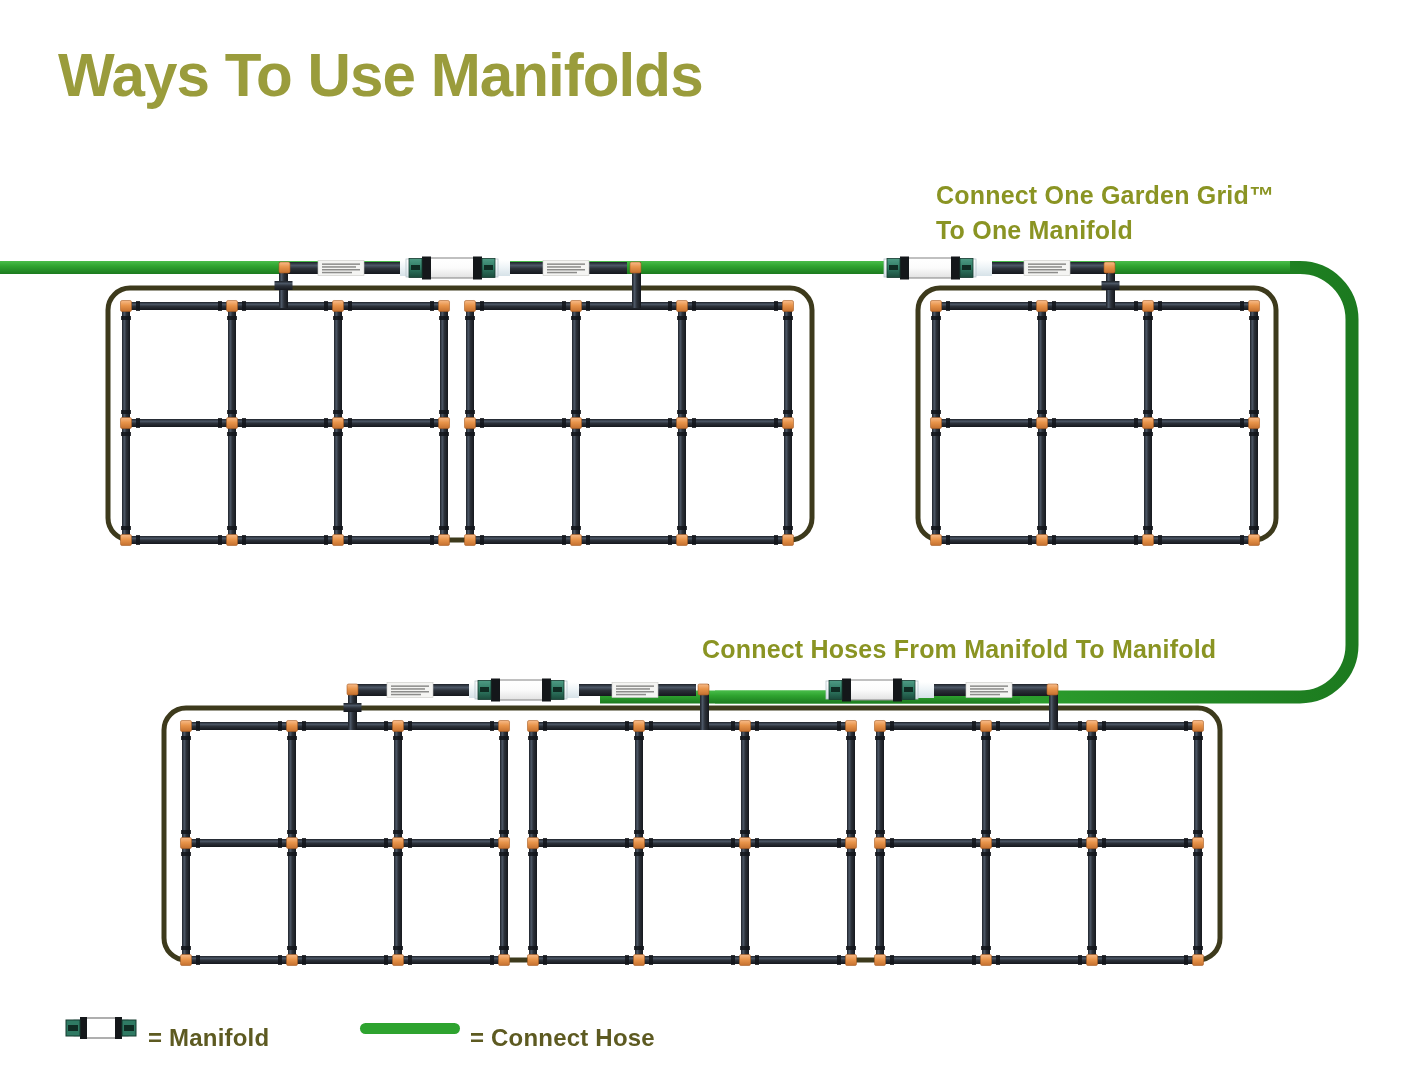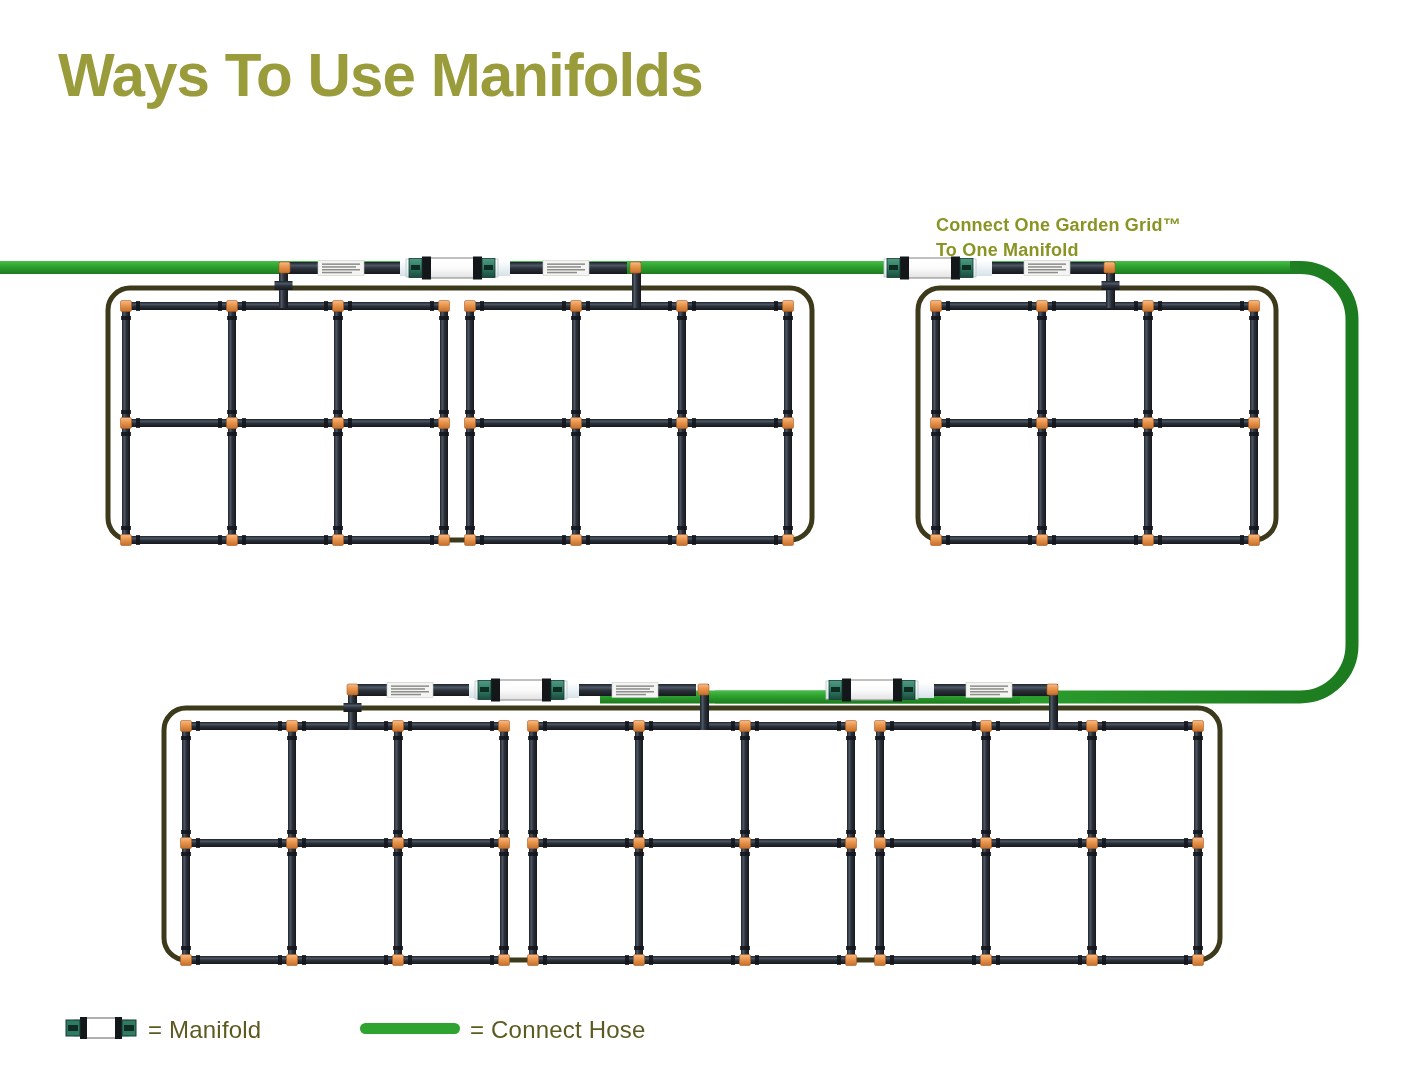--- a/index.html
+++ b/index.html
@@ -9,31 +9,31 @@
   #stage{position:absolute;left:0;top:0;width:1426px;height:936px;}
 
   
   .title{
     position:absolute;left:58px;top:42px;
     font-size:62px;font-weight:bold;color:#9a9c3c;
     letter-spacing:-1px;line-height:1.05;white-space:nowrap;
     transform:scaleX(.97);transform-origin:left top;
   }
   .heading{
-    position:absolute;font-size:18px;font-weight:bold;color:#8a9423;
-    line-height:1.38;letter-spacing:.2px;white-space:pre-line;margin-top:35px;
+    position:absolute;font-size:25px;font-weight:bold;color:#8a9423;
+    line-height:1.38;letter-spacing:.2px;white-space:pre-line;
   }
   #head-two{left:122px;top:205px;}
   #head-one{left:936px;top:178px;}
   #head-hoses{left:702px;top:632px;}
 
   
   .legend-text{
-    position:absolute;font-size:24px;font-weight:normal;color:#5d5a21;
-    white-space:nowrap;letter-spacing:.2px;
+    position:absolute;font-size:24px;font-weight:bold;color:#5d5a21;
+    white-space:nowrap;letter-spacing:.2px;margin-top:8px;
   }
   #legend-manifold-text{left:148px;top:1016px;}
   #legend-hose-text{left:470px;top:1016px;}
   #legend-hose-line{
     position:absolute;left:360px;top:1023px;width:100px;height:11px;
     background:#2ea32f;border-radius:6px;
   }
   #legend-manifold-icon{position:absolute;left:58px;top:1014px;width:86px;height:28px;}
 
   
@@ -282,20 +282,21 @@
       <rect x="904" y="682" width="30" height="16" fill="url(#clearTube)"></rect>
       <g transform="translate(872,690)">
           <use href="#manifoldbody"></use>
         </g>
       <rect x="1047" y="684" width="11" height="11" rx="1.6" fill="url(#fitG)" stroke="#a85c22" stroke-width=".6"></rect>
     </g>
   </svg>
 
   <div class="heading" id="head-one">Connect One Garden Grid™
 To One Manifold</div>
+  <div class="heading" id="head-hoses">Connect Hoses From Manifold To Manifold</div>
 
   <div id="legend-manifold-icon">
     <svg viewBox="0 0 86 28" width="86" height="28" xmlns="http://www.w3.org/2000/svg">
       <rect x="16" y="6" width="54" height="16" fill="#f2f4f5" stroke="#b9c6cc" stroke-width="1"></rect>
       <rect x="28" y="4" width="30" height="20" fill="#ffffff" stroke="#8d8d8d" stroke-width="1.4"></rect>
       <rect x="22" y="3" width="7" height="22" fill="#14171a"></rect>
       <rect x="57" y="3" width="7" height="22" fill="#14171a"></rect>
       <rect x="8" y="6" width="14" height="16" fill="#2f7a63" stroke="#143a2e" stroke-width="1"></rect>
       <rect x="64" y="6" width="14" height="16" fill="#2f7a63" stroke="#143a2e" stroke-width="1"></rect>
       <rect x="10" y="11" width="10" height="6" fill="#0f2c23"></rect>

